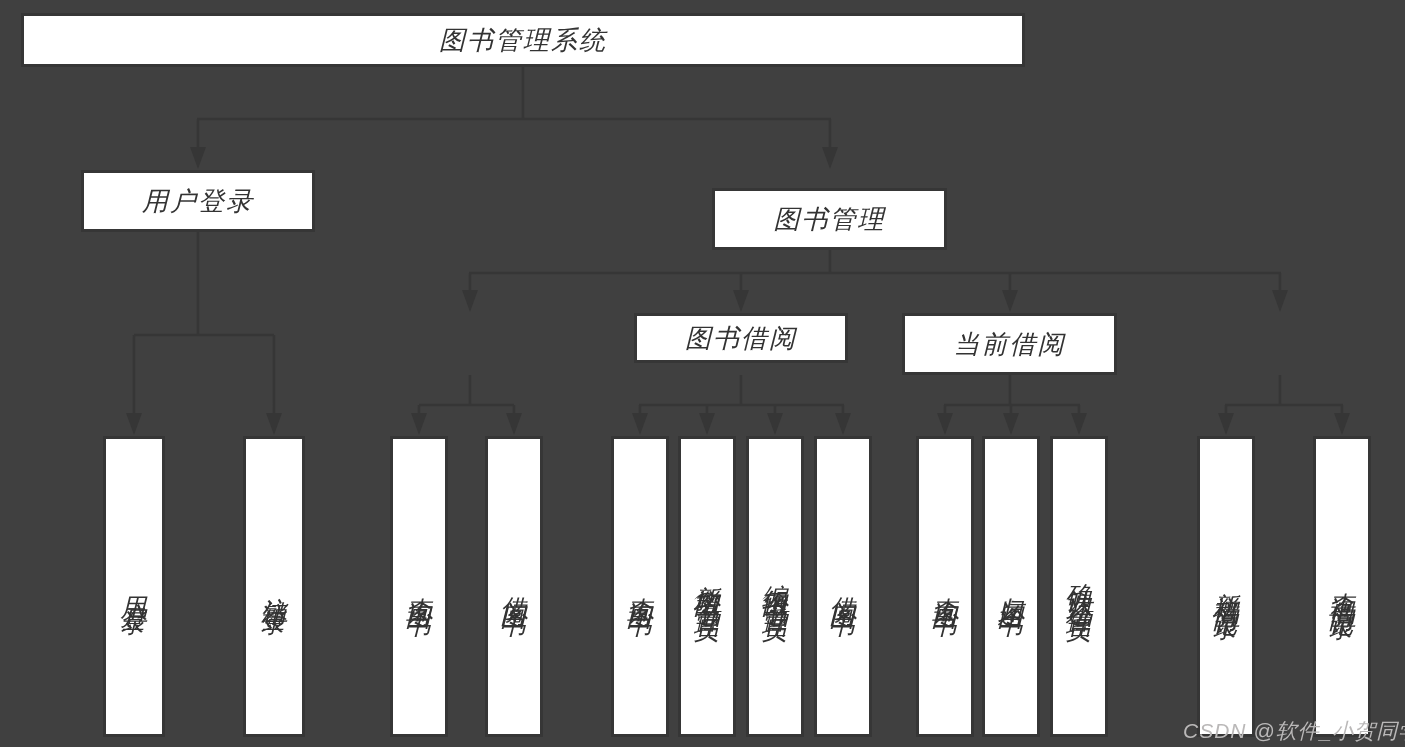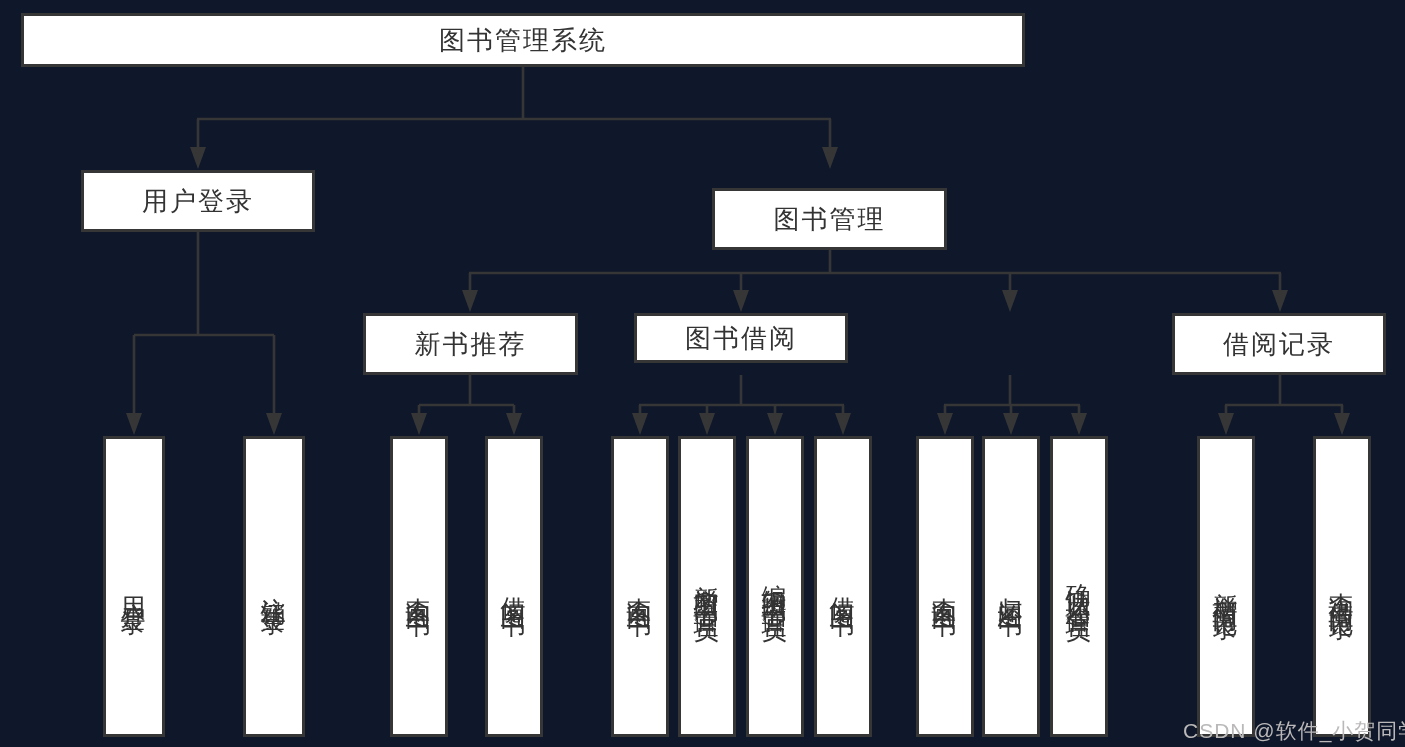--- a/index.html
+++ b/index.html
@@ -3,22 +3,23 @@
 <meta charset="utf-8">
 <style>
   * { box-sizing: border-box; }
   html, body { margin: 0; padding: 0; background: #ffffff; }
   body { font-family: "Liberation Sans", sans-serif; }
 
   .canvas {
     position: relative;
     width: 1405px;
     height: 747px;
-    background: #0f172a;
+    background: #404040;
     overflow: hidden;
+    font-style: italic;
   }
 
   .connectors {
     position: absolute;
     left: 0; top: 0;
     width: 1405px; height: 747px;
     pointer-events: none;
   }
 
   .node {
@@ -103,28 +104,25 @@
     <span>图书管理系统</span>
   </div>
 
   <div class="node hnode" style="left:81px; top:170px; width:234px; height:62px;">
     <span>用户登录</span>
   </div>
   <div class="node hnode" style="left:712px; top:170px; width:235px; height:62px;margin-top:18px;">
     <span>图书管理</span>
   </div>
 
-  <div class="node hnode" style="left:363px; top:313px; width:215px; height:62px;">
-    <span>新书推荐</span>
-  </div>
   <div class="node hnode" style="left:634px; top:313px; width:214px; height:50px;">
     <span>图书借阅</span>
   </div>
-  <div class="node hnode" style="left:1172px; top:313px; width:214px; height:62px;">
-    <span>借阅记录</span>
+  <div class="node hnode" style="left:902px; top:313px; width:215px; height:62px;">
+    <span>当前借阅</span>
   </div>
 
   <div class="node vnode" style="left:103px; top:436px; width:62px; height:301px;">
     <span>用户登录</span>
   </div>
   <div class="node vnode" style="left:243px; top:436px; width:62px; height:301px;">
     <span>注销登录</span>
   </div>
 
   <div class="node vnode" style="left:390px; top:436px; width:58px; height:301px;">

